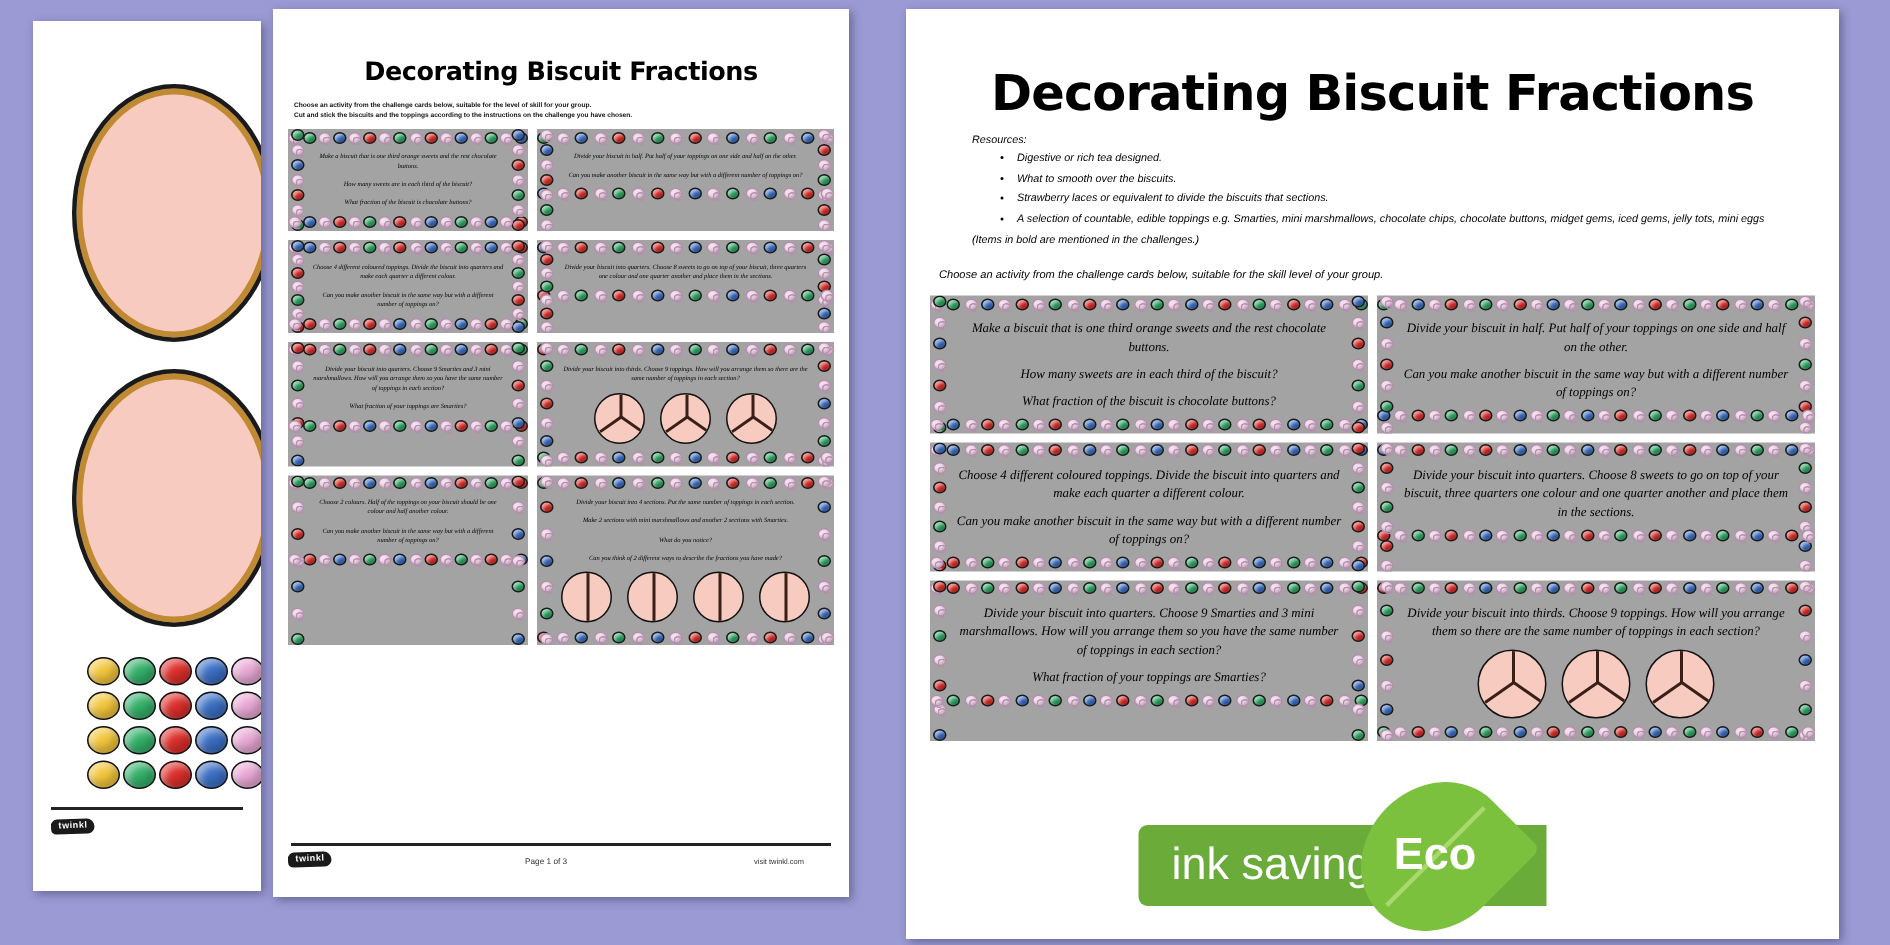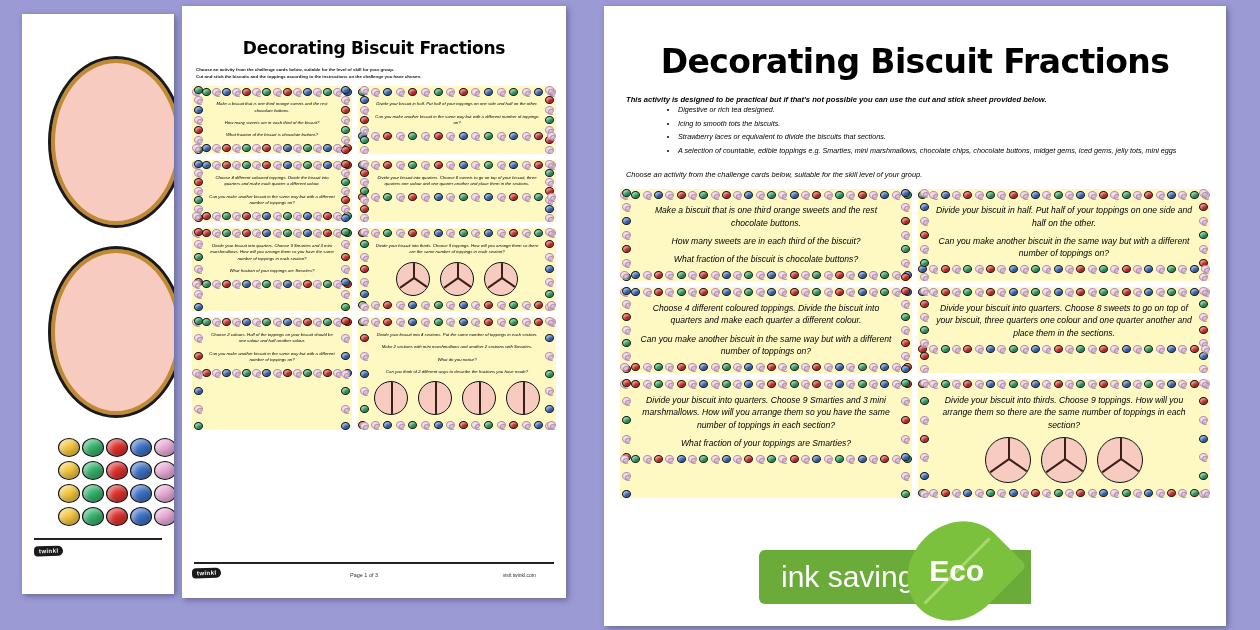--- a/index.html
+++ b/index.html
@@ -104,21 +104,21 @@
   .res-head { font-size: 7.2px; margin: 7px 0 2px 44px; color: #000; font-style: italic;}
   .res-list { margin: 0 0 0 74px; padding: 0; list-style: disc; }
   .res-list li {
     font-size: 7.2px; color: #000; line-height: 1.55;
     margin-bottom: 2.5px; font-style: italic;
   }
   .res-note { font-size: 7.2px; margin: 4px 0 0 44px; color: #000; font-style: italic;}
   .choose-line { font-size: 7.4px; margin: 14px 22px 0 22px; color: #000; font-style: italic;}
 
   
-  .card { position: relative; background: #fef9c3; }
+  .card { position: relative; background: #a3a3a3; font-family: Liberation Serif, serif; }
   .bead-row {
     display: flex; align-items: center; justify-content: space-between;
     height: 11px; overflow: hidden;
   }
   .bead-col {
     position: absolute; top: 0; bottom: 0; width: 11px;
     display: flex; flex-direction: column; align-items: center;
     justify-content: space-between; overflow: hidden;
   }
   .bead {
@@ -757,27 +757,28 @@
         </div>
       </div>
     <div class="footer-rule" style="top:556px;"></div>
     <div class="brandmark" style="left:10px; top:562px;">twinkl</div>
     <div class="footer-page" style="left:168px; top:566px;">Page 1 of 3</div>
     <div class="footer-url" style="right:30px; top:566px;">visit twinkl.com</div>
   </div>
 
   <div class="sheet shadowed" id="sheet-right">
     <div class="pg-title">Decorating Biscuit Fractions</div>
-    <div class="intro">This activity is designed to be practical but if that's not possible you can use the cut and stick sheet provided below.</div>
+    <div class="res-head">Resources:</div>
     <ul class="res-list" id="res-list">
         <li>Digestive or rich tea designed.</li>
-        <li>Icing to smooth tots the biscuits.</li>
+        <li>What to smooth over the biscuits.</li>
         <li>Strawberry laces or equivalent to divide the biscuits that sections.</li>
         <li>A selection of countable, edible toppings e.g. Smarties, mini marshmallows, chocolate chips, chocolate buttons, midget gems, iced gems, jelly tots, mini eggs</li>
       </ul>
+    <div class="res-note">(Items in bold are mentioned in the challenges.)</div>
     <div class="choose-line">Choose an activity from the challenge cards below, suitable for the skill level of your group.</div>
     <div id="right-cards" class="cards-grid" style="margin:10px 16px 0 16px; grid-template-columns: 1fr 1fr;">
         <div class="card" style="min-height: 72px;">
           <div class="bead-row">
             <span class="bead b-mallow"></span>
             <span class="bead b-green"></span>
             <span class="bead b-mallow"></span>
             <span class="bead b-blue"></span>
             <span class="bead b-mallow"></span>
             <span class="bead b-red"></span>

